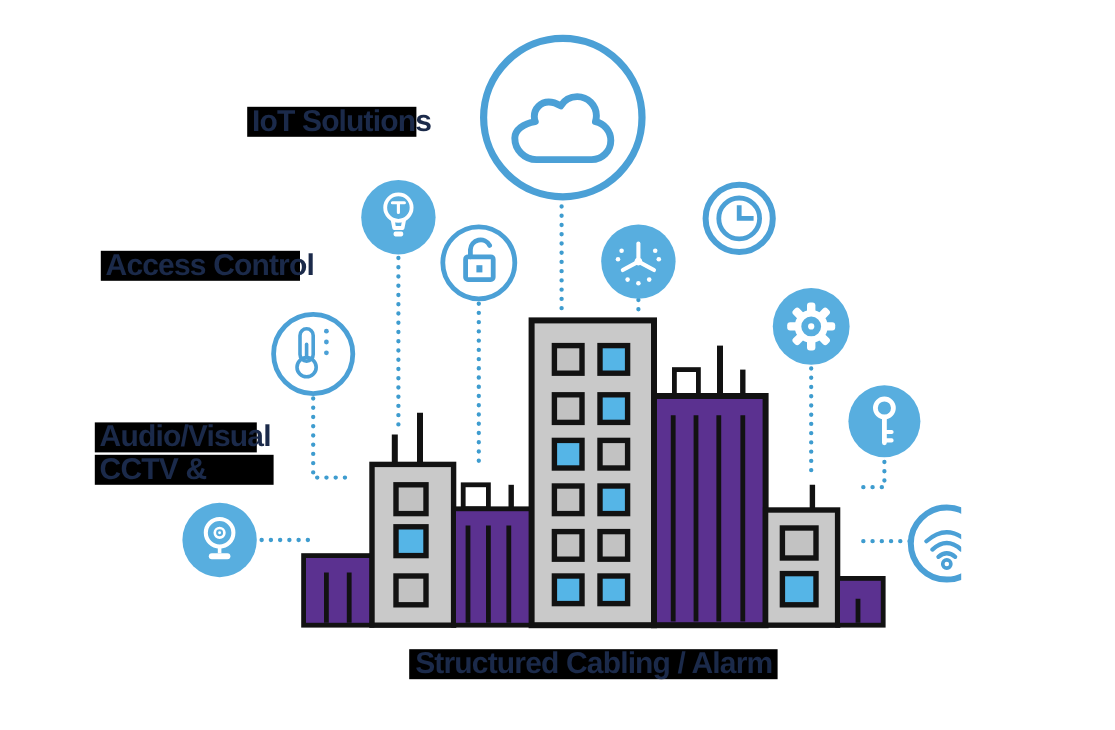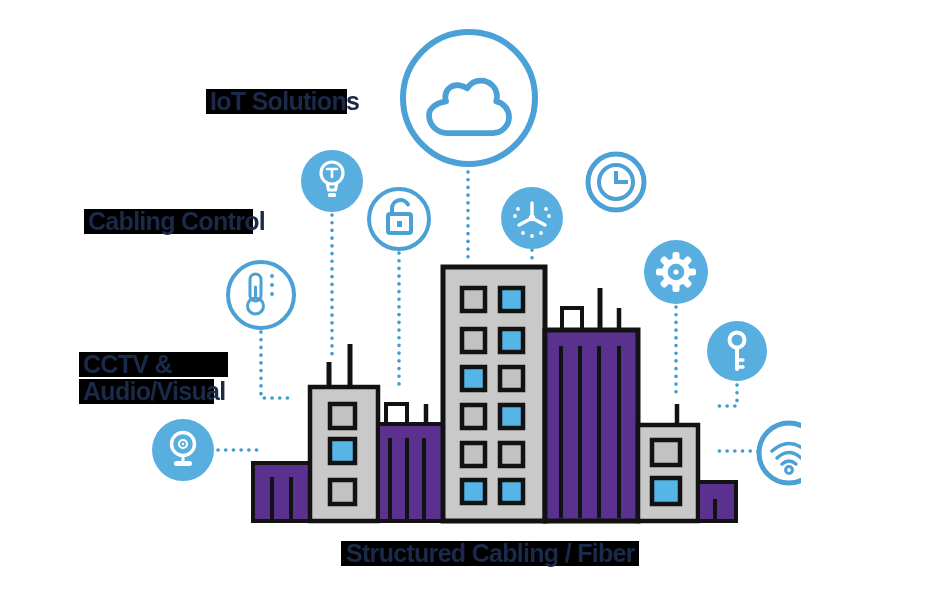--- a/index.html
+++ b/index.html
@@ -198,26 +198,26 @@
       </g>
 
     </g>
   </svg>
 
   <div class="label" style="left:210px;top:88px;">
     <span class="hl">IoT Solutions</span>
   </div>
 
   <div class="label" style="left:88px;top:208px;">
-    <span class="hl">Cabling Control</span>
+    <span class="hl">Access Control</span>
   </div>
 
   <div class="label two-line" style="left:83px;top:351px;">
+    <span class="hl">Audio/Visual</span>
     <span class="hl hl-ext">CCTV &amp;</span>
-    <span class="hl">Audio/Visual</span>
   </div>
 
 
   <div class="label" style="left:346px;top:540px;">
-    <span class="hl hl-full">Structured Cabling / Fiber</span>
+    <span class="hl hl-full">Structured Cabling / Alarm</span>
   </div>
 
 </div>
 
 </body></html>

